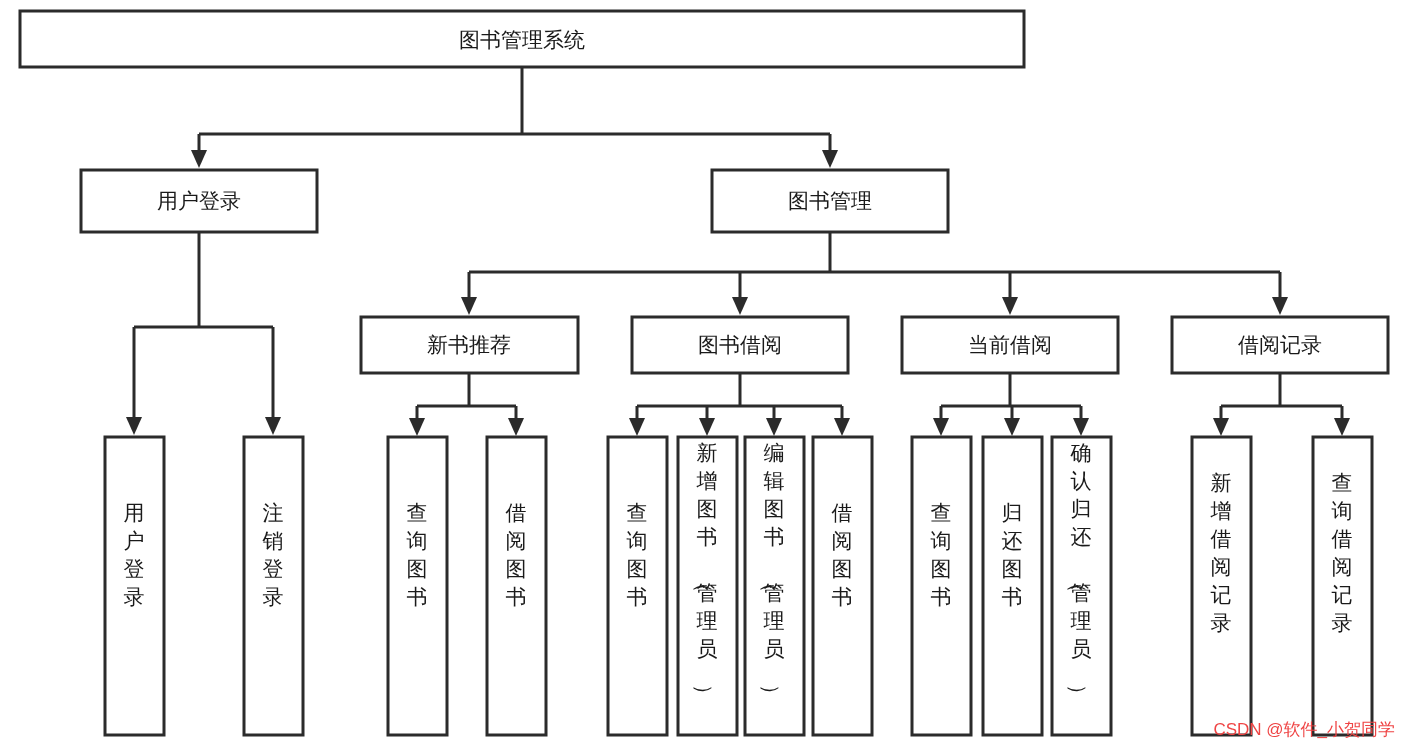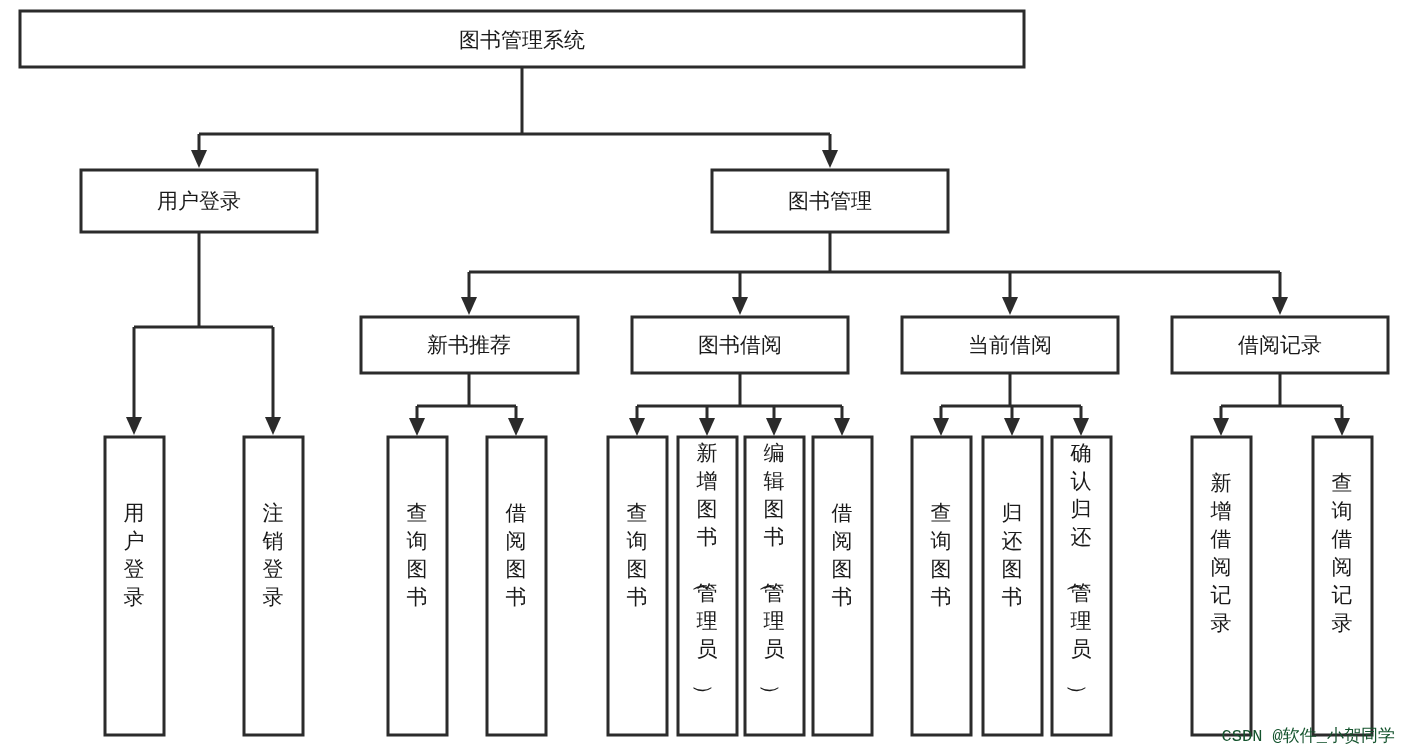--- a/index.html
+++ b/index.html
@@ -51,24 +51,24 @@
   }
   .node-label-v {
     font-family: "DejaVu Sans", "Liberation Sans", sans-serif;
     font-size: 21px;
     fill: #1a1a1a;
     text-anchor: middle;
   }
   .watermark {
     position: absolute;
     right: 10px;
-    bottom: 0;
-    font-family: Liberation Mono, monospace;
+    bottom: 6px;
+    font-family: Liberation Sans, sans-serif;
     font-size: 17px;
-    color: #14532d;
+    color: #ef4444;
     white-space: nowrap;
     user-select: none;
   }
 </style>
 </head>
 <body>
 
 <div id="diagram-root">
 
   <svg id="tree-svg" viewBox="0 0 1405 747">

